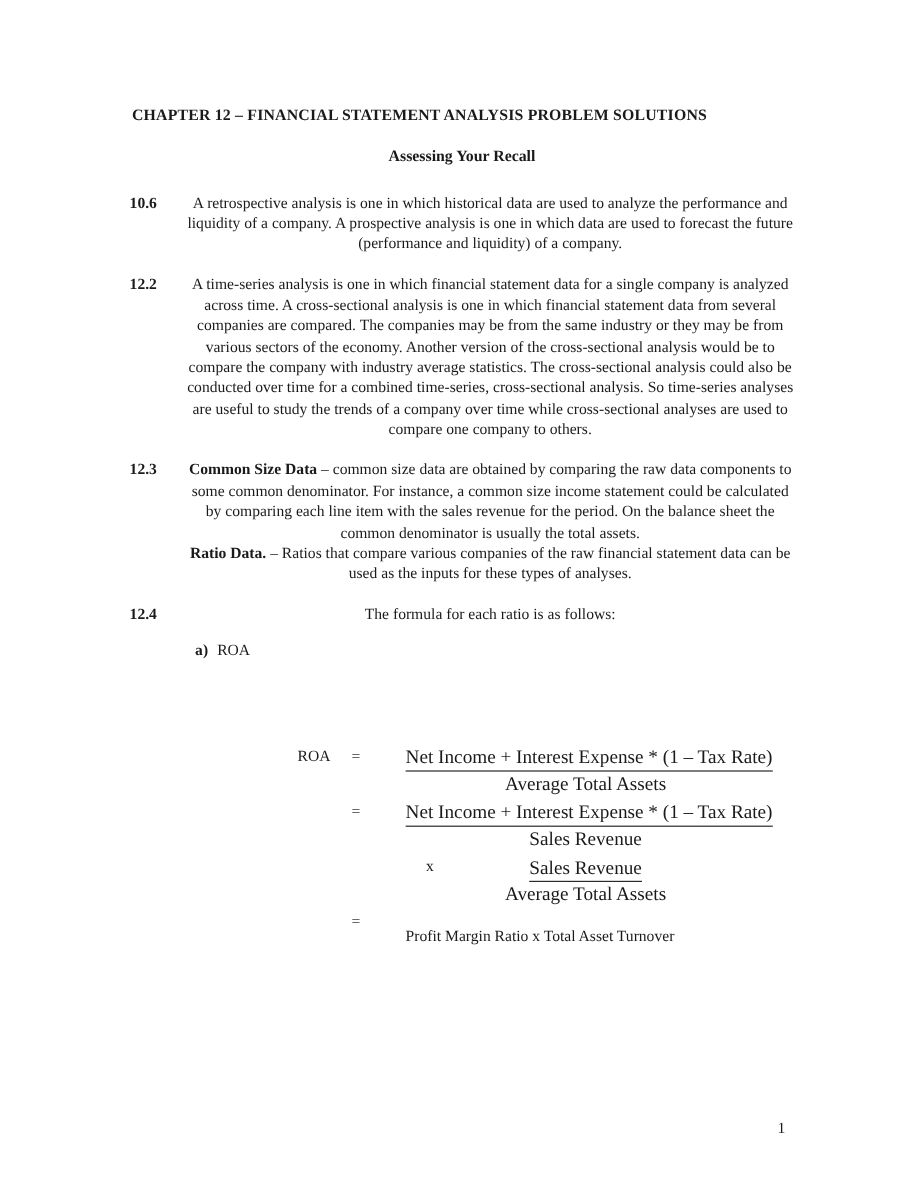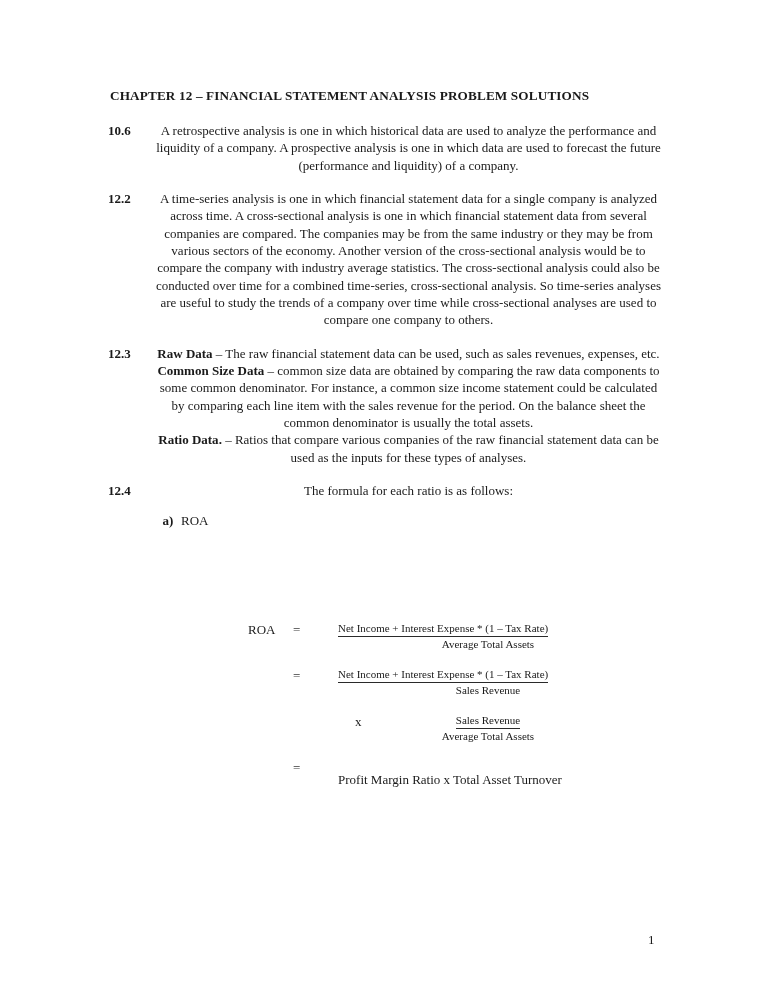--- a/index.html
+++ b/index.html
@@ -122,21 +122,21 @@
     left: 355px;
     top: 0;
     font-size: 13px;
     line-height: 1.25;
   }
   .f-frac {
     position: absolute;
     left: 338px;
     top: 0;
     width: 300px;
-    font-size: 11px;
+    font-size: 16px;
     line-height: 1.25;
   }
   .f-num {
     display: inline-block;
     border-bottom: 1px solid #2a2a2a;
     padding-bottom: 0px;
     white-space: nowrap;
   }
   .f-num-wrap {
     text-align: left;
@@ -175,41 +175,39 @@
   }
 </style>
 </head>
 <body>
 
 <div class="page">
 
   <div class="doc-body">
 
     <div class="doc-title">CHAPTER 12 – FINANCIAL STATEMENT ANALYSIS PROBLEM SOLUTIONS</div>
+    <div class="doc-subtitle">Assessing Your Recall</div>
 
     <div class="item">
       <div class="item-num">10.6</div>
       <div class="item-body">
         <p>A retrospective analysis is one in which historical data are used to analyze the performance and liquidity of a company.  A prospective analysis is one in which data are used to forecast the future (performance and liquidity) of a company.</p>
       </div>
     </div>
 
     <div class="item">
       <div class="item-num">12.2</div>
       <div class="item-body">
         <p>A time-series analysis is one in which financial statement data for a single company is analyzed across time.  A cross-sectional analysis is one in which financial statement data from several companies are compared.  The companies may be from the same industry or they may be from various sectors of the economy.  Another version of the cross-sectional analysis would be to compare the company with industry average statistics.   The cross-sectional analysis could also be conducted over time for a combined time-series, cross-sectional analysis.  So time-series analyses are useful to study the trends of a company over time while cross-sectional analyses are used to compare one company to others.</p>
       </div>
     </div>
 
     <div class="item">
       <div class="item-num">12.3</div>
       <div class="item-body">
-        <p>
-          <b>Raw Data</b><b></b><span> – The raw financial statement data can be used, such as sales revenues, expenses, etc.</span>
-        </p>
         <p class="tight">
           <b>Common Size Data</b><b></b><span> – common size data are obtained by comparing the raw data components to some common denominator.  For instance, a common size income statement could be calculated by comparing each line item with the sales revenue for the period.  On the balance sheet the common denominator is usually the total assets.</span>
         </p>
         <p class="tight">
           <b>Ratio Data</b><b>.</b><span> – Ratios that compare various companies of the raw financial statement data can be used as the inputs for these types of analyses.</span>
         </p>
       </div>
     </div>
 
     <div class="item">

